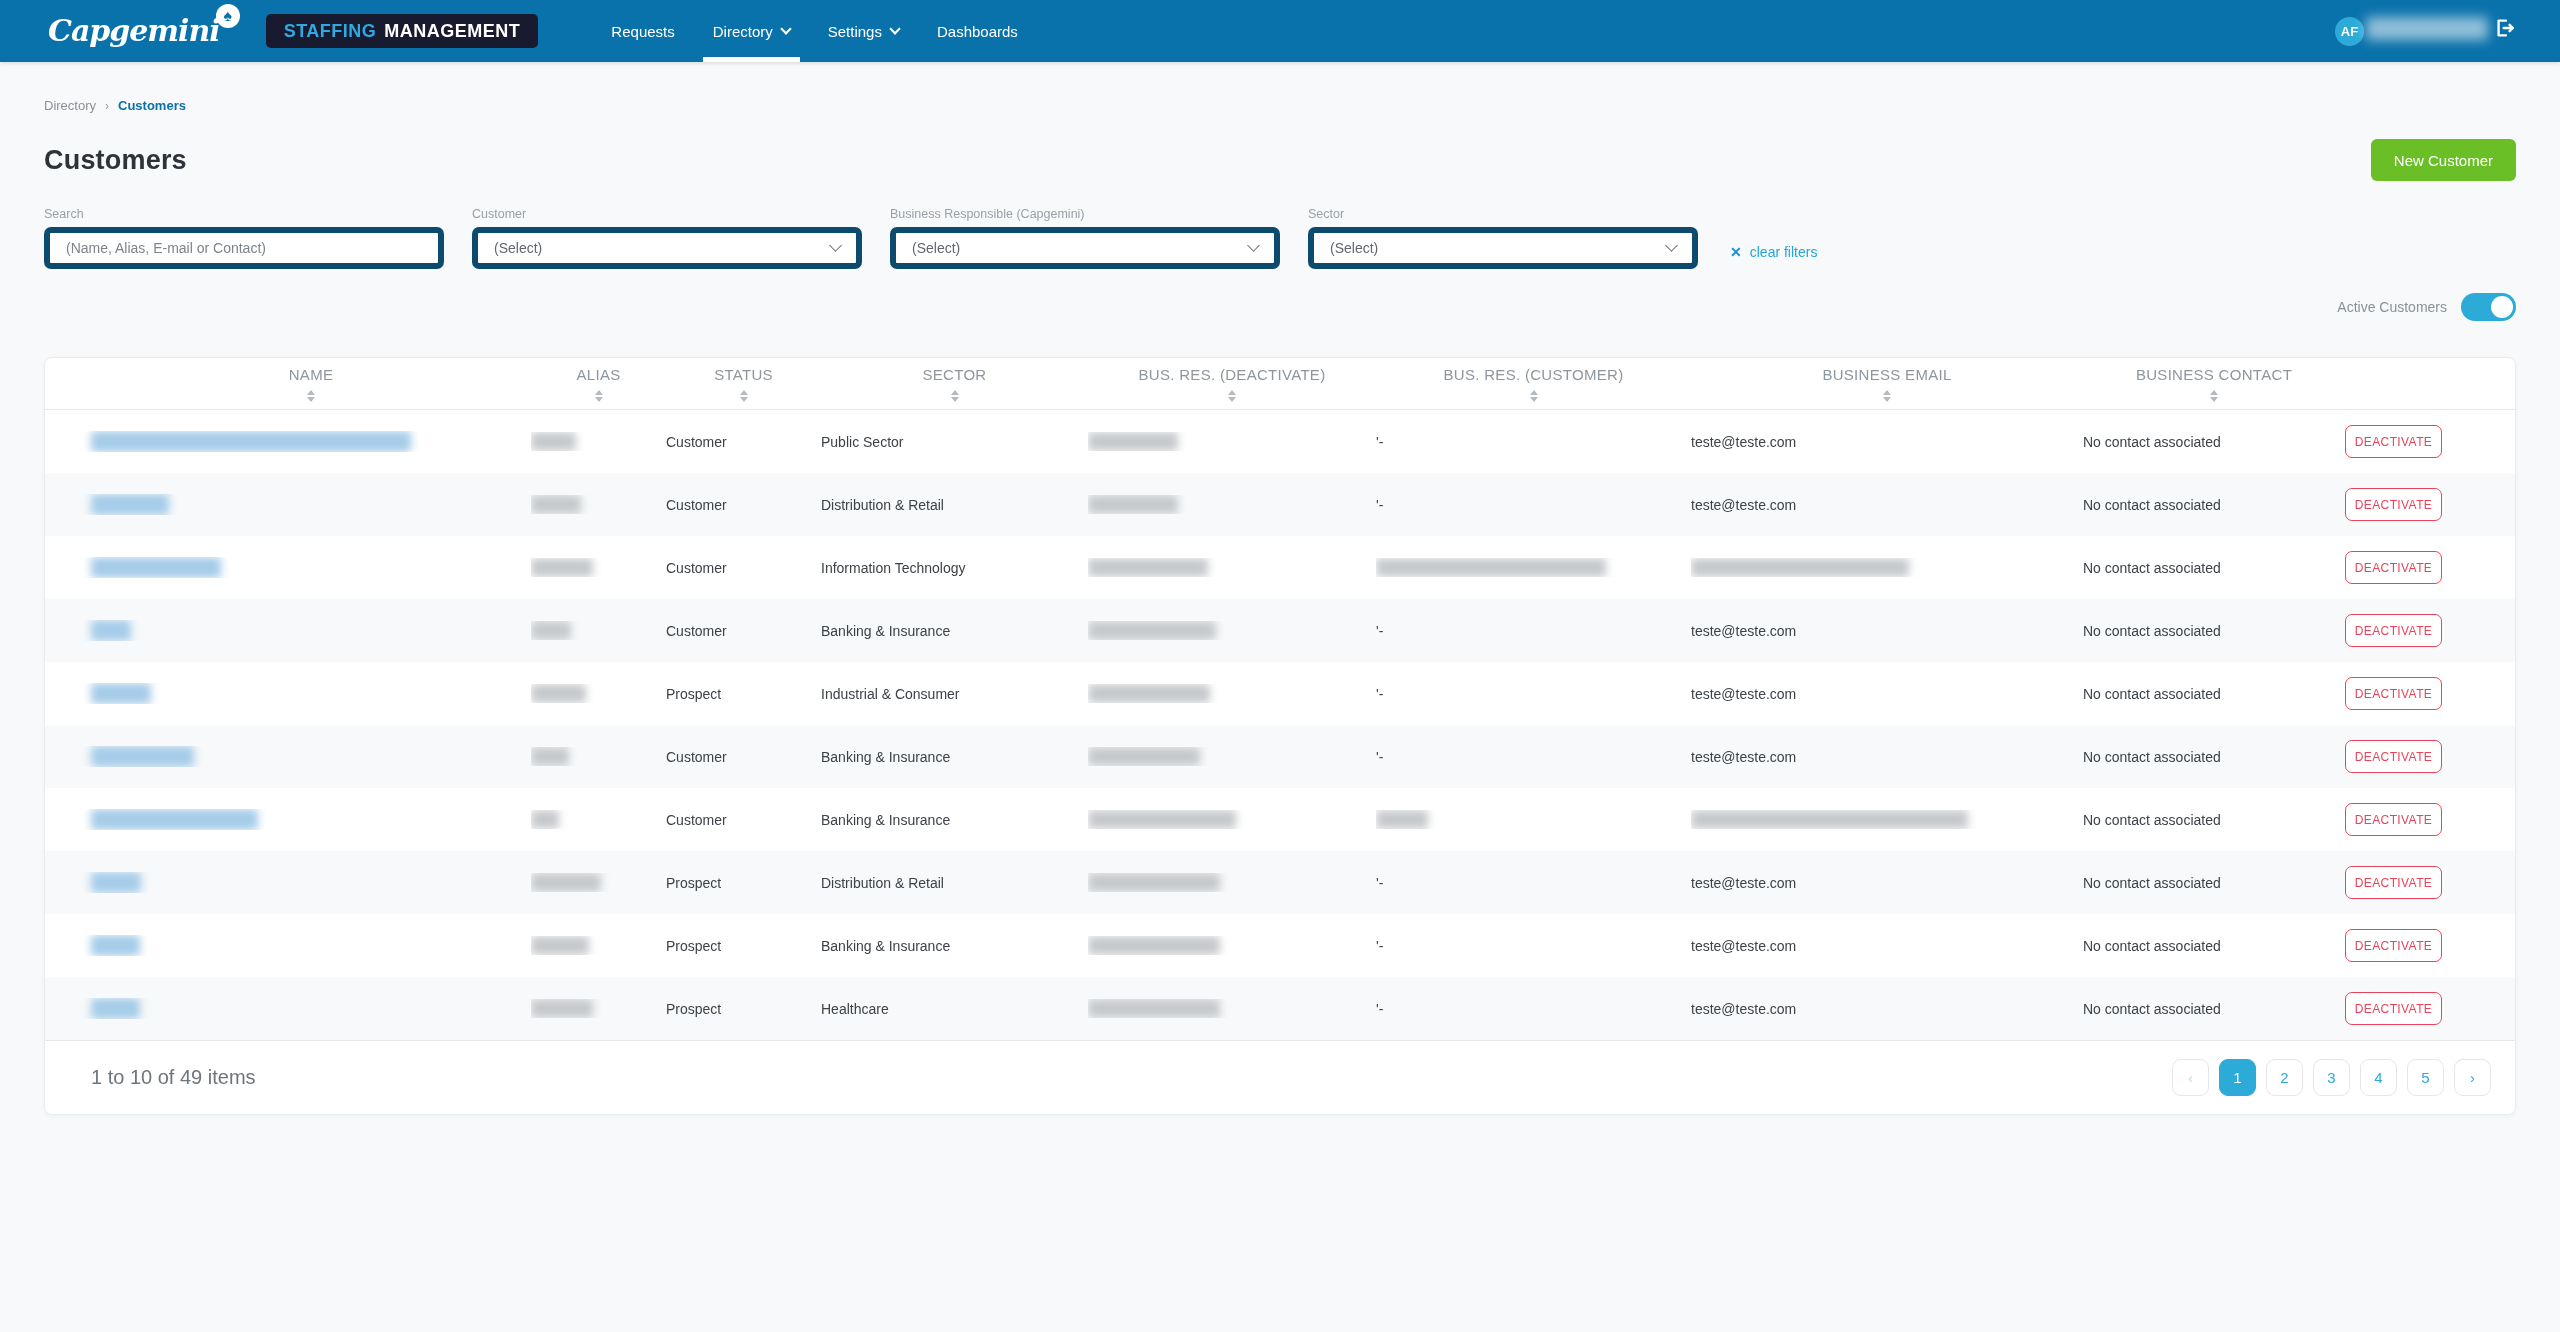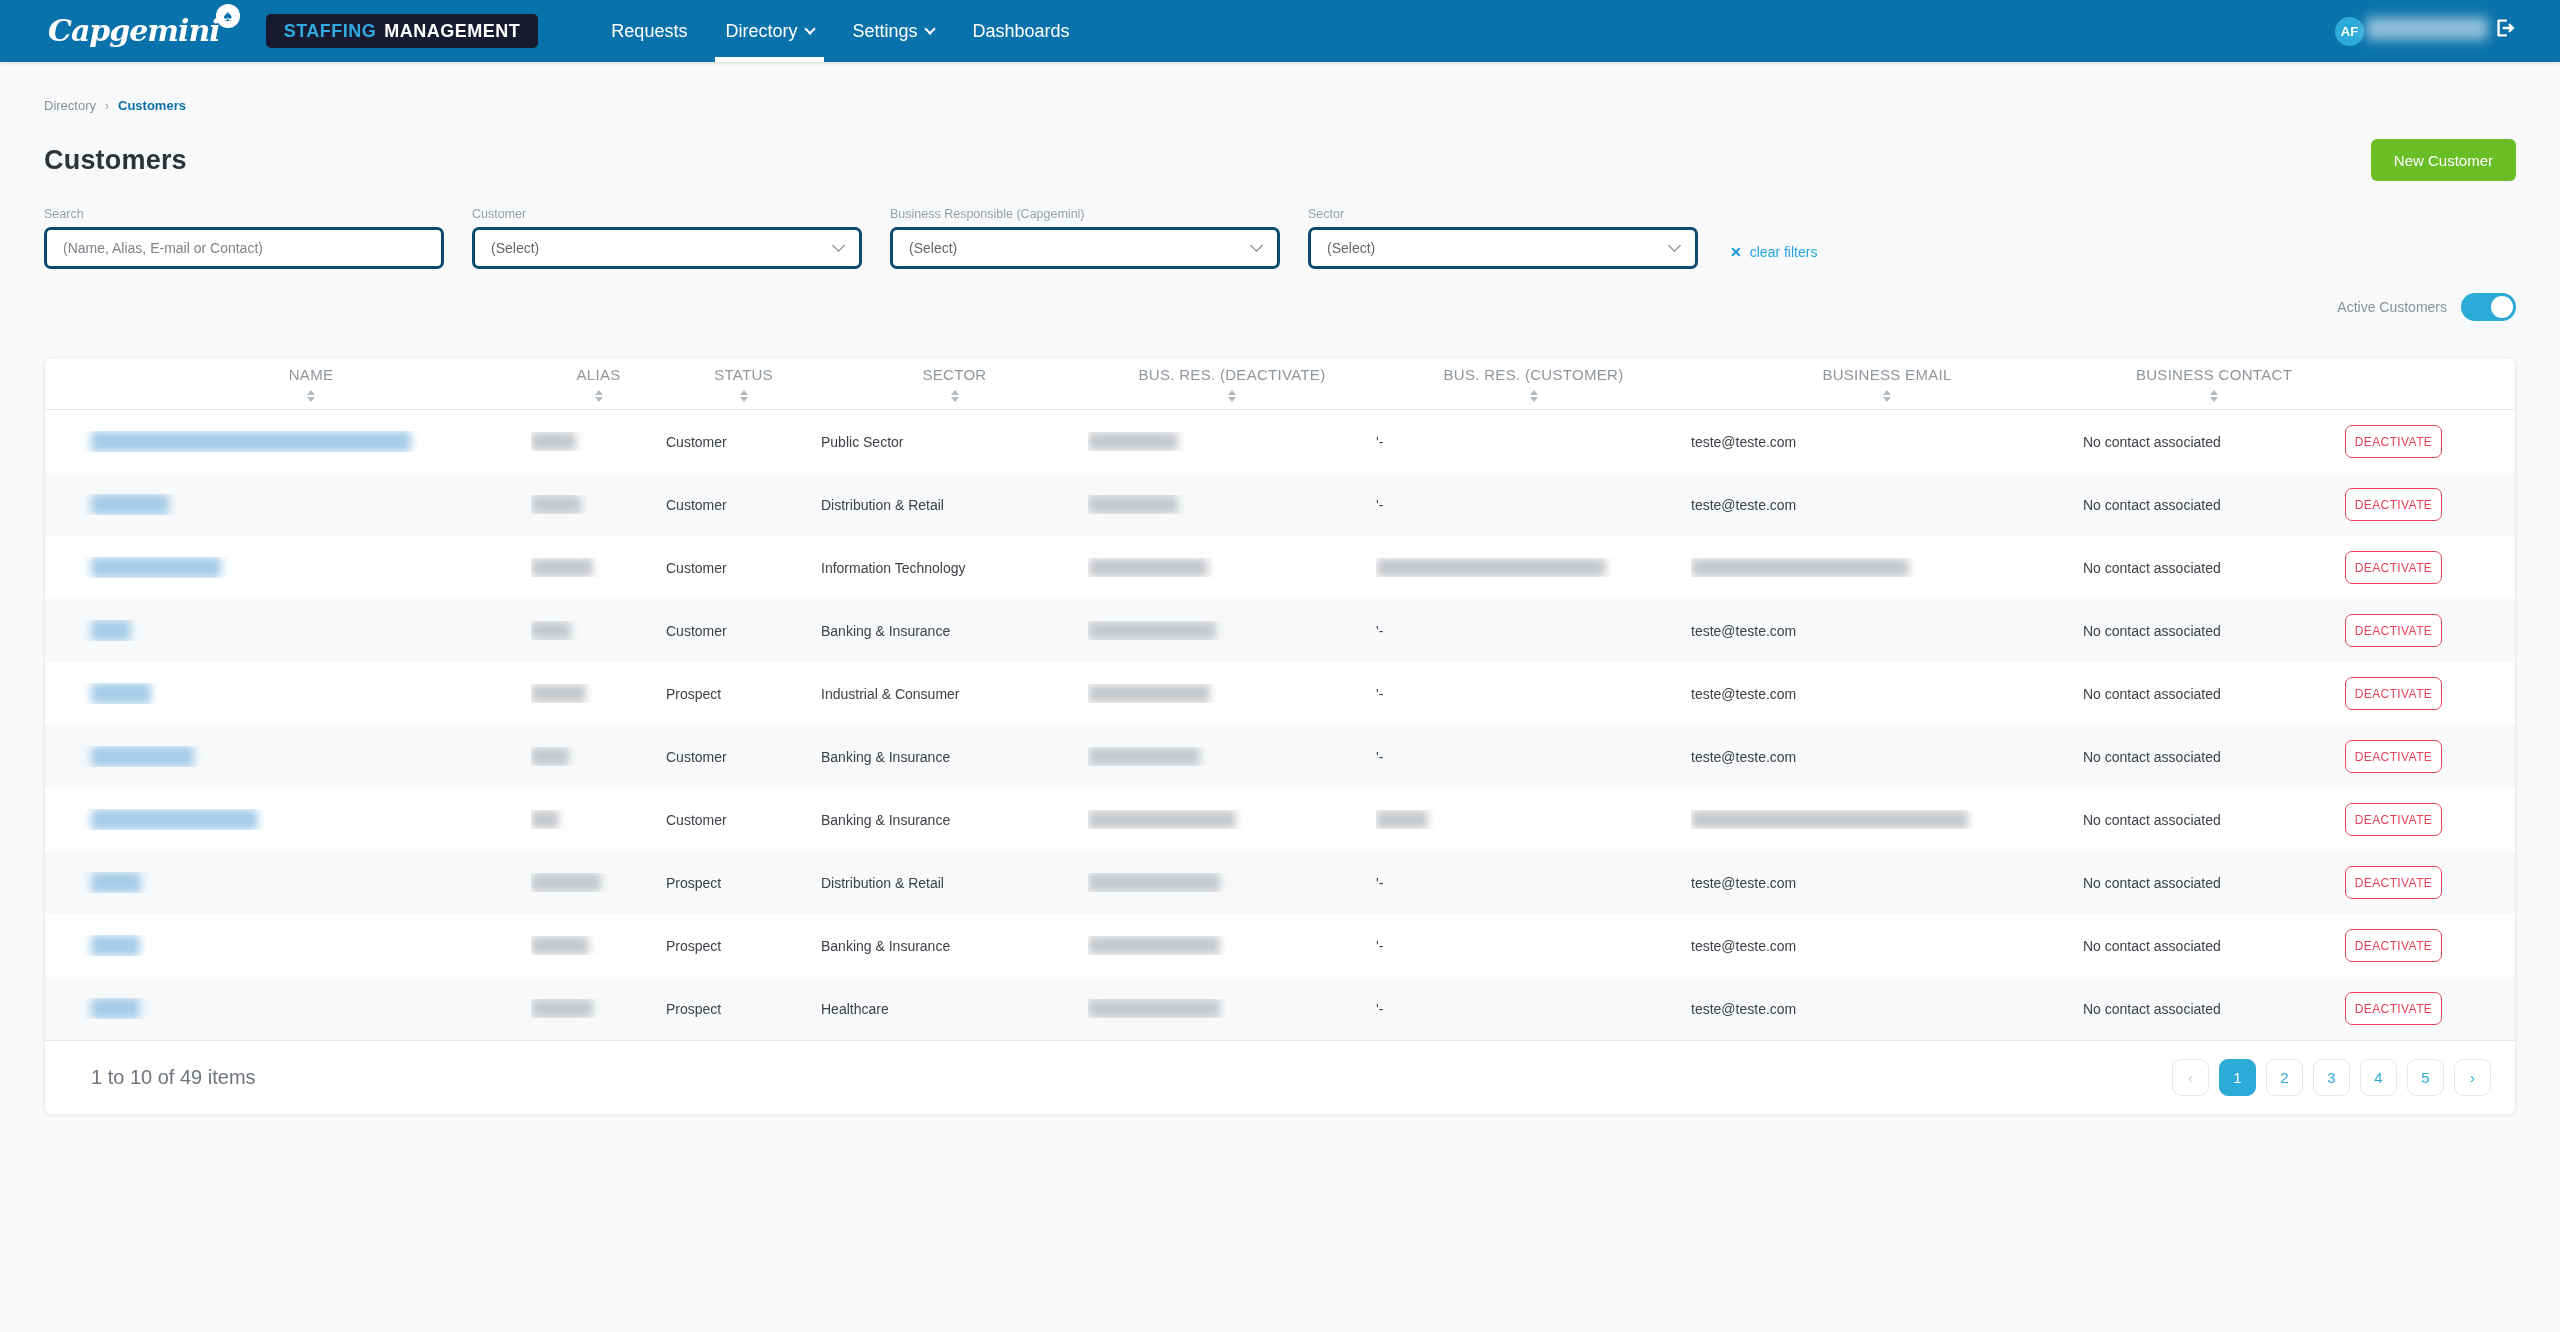--- a/index.html
+++ b/index.html
@@ -20,21 +20,21 @@
              font-size:30px;letter-spacing:-1px;line-height:1;}
   .logo-mark{width:24px;height:24px;background:#fff;border-radius:50%;color:var(--navbar);
              display:flex;align-items:center;justify-content:center;font-size:16px;
              margin-left:-4px;margin-top:-12px;}
   .badge{margin-left:26px;background:var(--badge-bg);border-radius:5px;height:34px;
          display:flex;align-items:center;padding:0 18px;font-weight:800;font-size:18px;
          letter-spacing:.5px;white-space:nowrap;}
   .badge .p1{color:#2fa9e0;margin-right:8px;} .badge .p2{color:#fff;}
   .nav-items{display:flex;margin-left:54px;height:62px;}
   .nav-item{position:relative;display:flex;align-items:center;gap:9px;color:#fff;
-            font-size:18px;padding:0 19px;cursor:pointer;}
+            font-size:15px;padding:0 19px;cursor:pointer;}
   .nav-item.active::after{content:"";position:absolute;left:9px;right:9px;bottom:0;
             height:5px;background:#fff;}
   .chev{width:8px;height:8px;border-right:2px solid #fff;border-bottom:2px solid #fff;
         transform:rotate(45deg);margin-top:-5px;}
   .user{margin-left:auto;display:flex;align-items:flex-start;gap:2px;}
   .avatar{width:29px;height:29px;border-radius:50%;background:var(--accent);color:#fff;
           font-size:13px;font-weight:700;display:flex;align-items:center;justify-content:center;
           cursor:pointer;}
   .user-blur{width:122px;height:23px;border-radius:3px;background:rgba(255,255,255,.55);
              filter:blur(6px);}
@@ -48,21 +48,21 @@
   .breadcrumb .current{color:#0d6fa7;font-weight:700;}
   .title-row{display:flex;align-items:center;justify-content:space-between;margin-top:26px;}
   .page-title{margin:0;font-size:27px;font-weight:700;color:#2d3339;letter-spacing:.2px;}
   .btn-new{background:var(--green);color:#fff;border:none;border-radius:6px;height:42px;
            padding:0 23px;font-size:15px;font-weight:500;}
 
   .filters-heading{margin:42px 0 0;font-size:16px;font-weight:700;color:var(--link);}
   .fields{display:flex;margin-top:26px;gap:28px;align-items:flex-start;}
   .field{display:flex;flex-direction:column;}
   .field label{font-size:12.5px;color:#99a1a8;}
-  .control{margin-top:6px;height:42px;border:3px solid #0c4a6e;border-radius:7px;background:#fff;
+  .control{margin-top:6px;height:42px;border:6px solid #0c4a6e;border-radius:7px;background:#fff;
            display:flex;align-items:center;padding:0 16px;font-size:14px;color:#61676d;}
   input.control{width:400px;}
   input.control::placeholder{color:#7d848a;opacity:1;}
   .select{width:390px;justify-content:space-between;cursor:pointer;}
   .chev-d{width:9px;height:9px;border-right:1.7px solid #6a7076;border-bottom:1.7px solid #6a7076;
           transform:rotate(45deg);margin-top:-5px;}
   .clear{display:flex;align-items:center;gap:8px;margin-top:37px;margin-left:4px;cursor:pointer;
          font-size:14px;color:#25a5dc;}
   .clear .x{color:#1392d4;font-weight:700;font-size:14px;}
 

